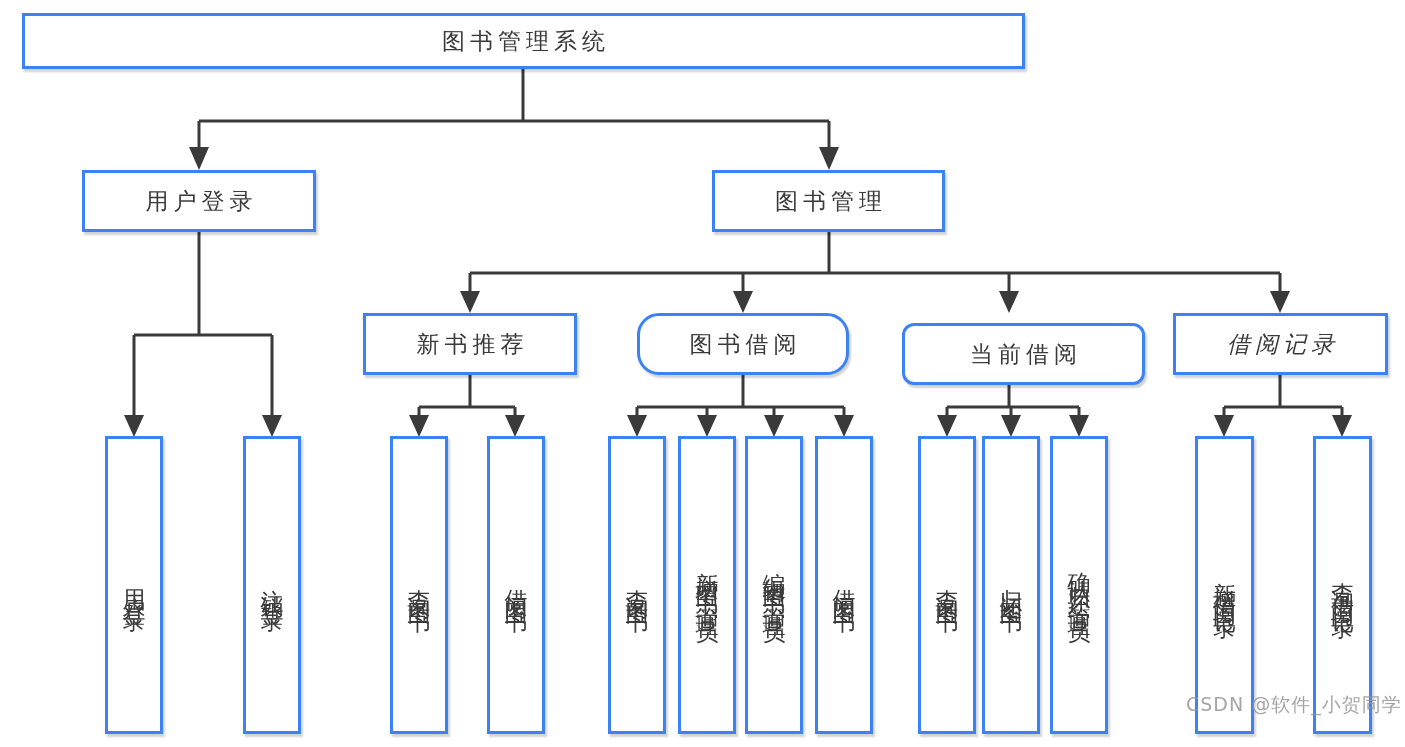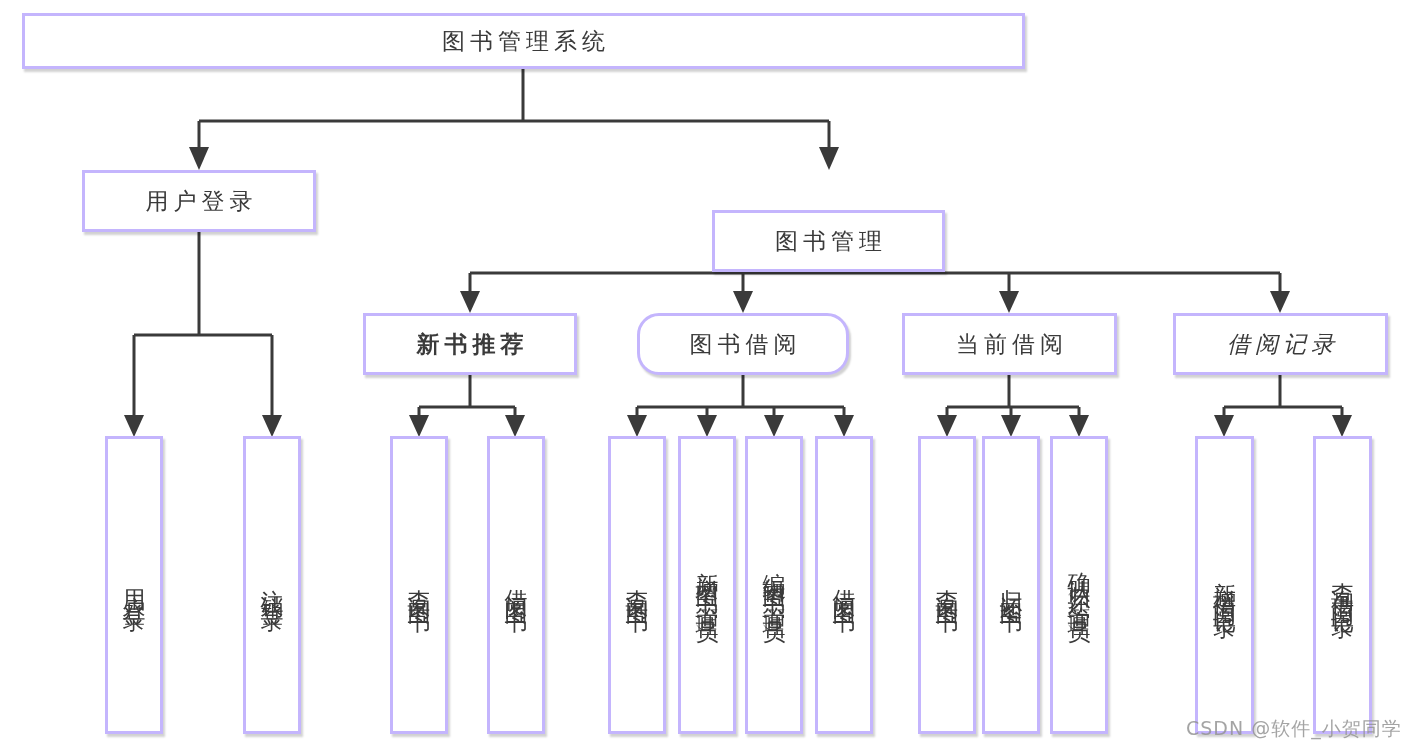--- a/index.html
+++ b/index.html
@@ -8,53 +8,53 @@
     width:1405px;height:747px;
     background:#ffffff;
     overflow:hidden;
     font-family:"DejaVu Sans","Liberation Sans",sans-serif;
   }
   .connectors{position:absolute;left:0;top:0;z-index:1;}
   .node{
     position:absolute;
     box-sizing:border-box;
     background:#ffffff;
-    border:3px solid #c4b5fd;
+    border:3px solid #3b82f6;
     box-shadow:2px 3px 2px rgba(0,0,0,0.18);
     display:flex;align-items:center;justify-content:center;
     color:#3a3a3a;
     z-index:2;
   }
   .node.h{font-size:23px;letter-spacing:5px;text-indent:5px;white-space:nowrap;}
   .node.v{
     writing-mode:vertical-rl;
     text-orientation:mixed;
     font-size:23px;
     letter-spacing:7px;
     line-height:1;
   }
   
   .n-root{left:22px;top:13px;width:1003px;height:56px;}
   
   .n-user-login{left:82px;top:170px;width:234px;height:62px;}
-  .n-book-mgmt{left:712px;top:170px;width:233px;height:62px;margin-top:40px;}
+  .n-book-mgmt{left:712px;top:170px;width:233px;height:62px;}
   
-  .n-nbr{left:363px;top:313px;width:214px;height:62px;font-weight:bold;}
+  .n-nbr{left:363px;top:313px;width:214px;height:62px;}
   .n-bb{left:637px;top:313px;width:212px;height:62px;border-radius:22px;}
-  .n-cb{left:902px;top:313px;width:215px;height:62px;}
+  .n-cb{left:902px;top:323px;width:243px;height:62px;border-radius:12px;}
   .n-br{left:1173px;top:313px;width:215px;height:62px;font-style:italic;}
   
   .leaf{top:436px;width:58px;height:298px;}
   .l-1{left:105px;} .l-2{left:243px;}
   .l-3{left:390px;} .l-4{left:487px;}
   .l-5{left:608px;} .l-6{left:678px;} .l-7{left:745px;} .l-8{left:815px;}
   .l-9{left:918px;} .l-10{left:982px;} .l-11{left:1050px;}
   .l-12{left:1195px;width:59px;} .l-13{left:1313px;width:59px;}
   .watermark{
-    position:absolute;left:1186px;top:716px;z-index:5;
+    position:absolute;left:1186px;top:692px;z-index:5;
     font-size:19px;letter-spacing:1px;
     color:rgba(148,148,148,0.85);
     white-space:nowrap;
   }
 </style>
 </head>
 <body>
 
 <div class="canvas">
 

